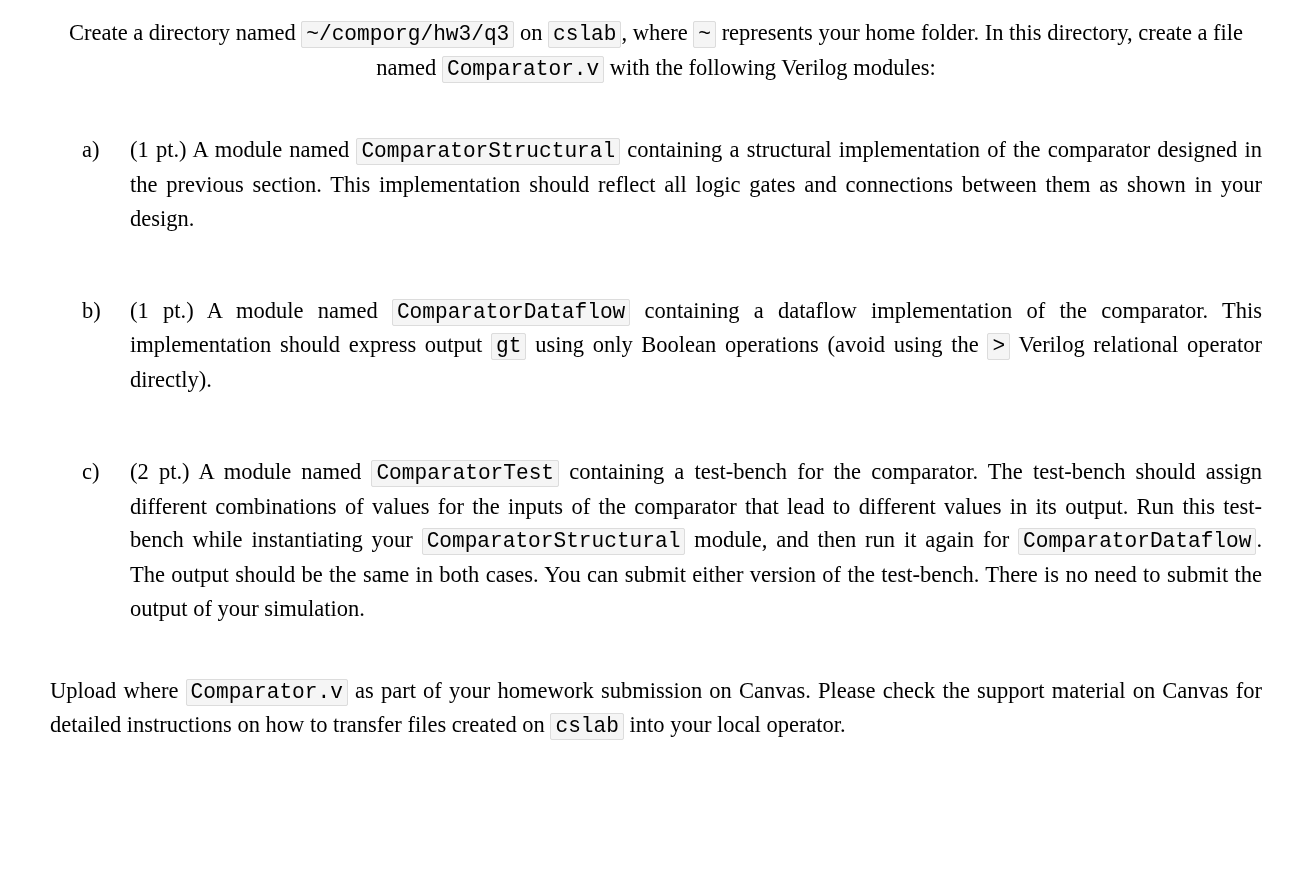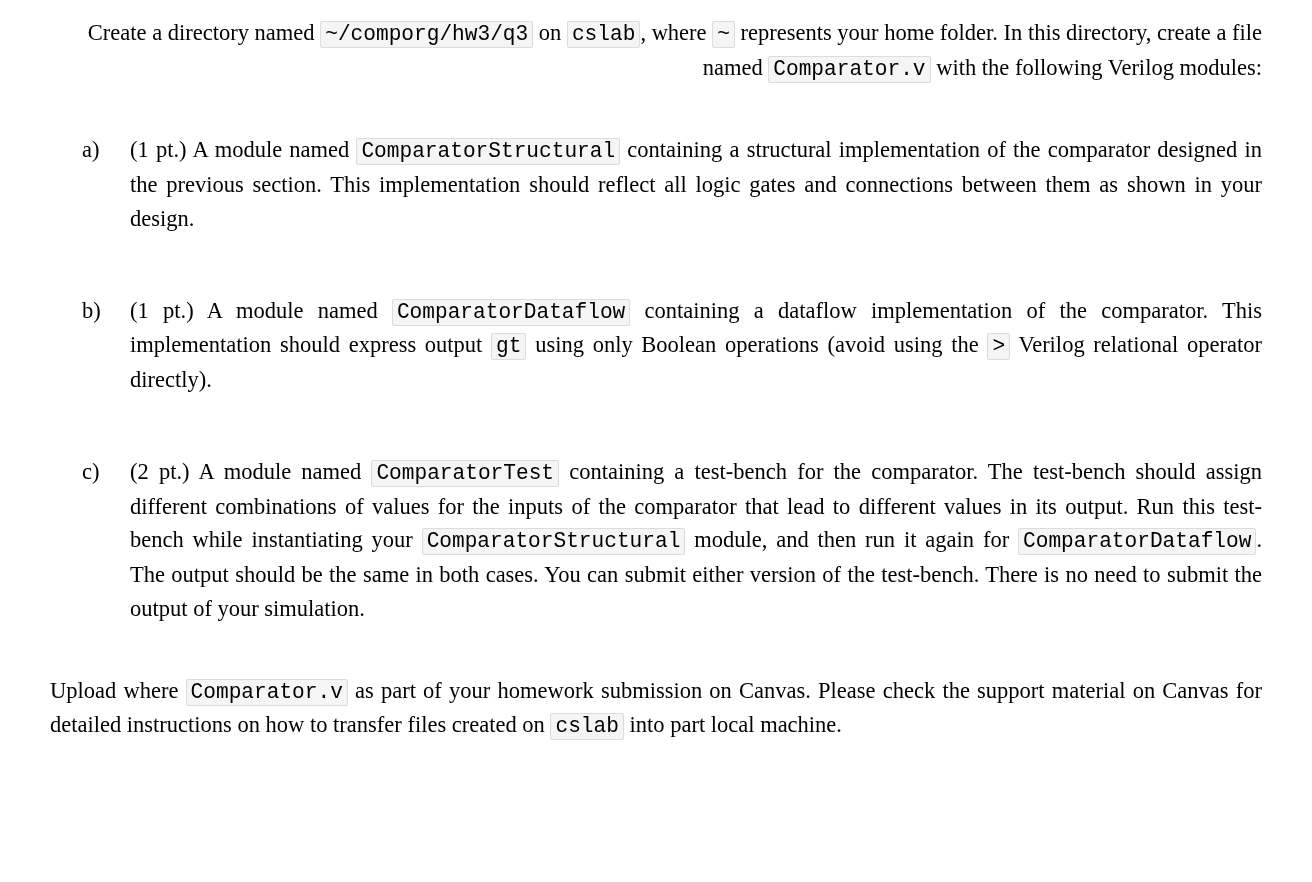--- a/index.html
+++ b/index.html
@@ -7,21 +7,21 @@
     width:1312px;
     min-height:882px;
     background:#fff;
     font-family:"Liberation Serif","Nimbus Roman","Times New Roman",Times,serif;
     font-size:22.5px;
     line-height:1.5;
     color:#000;
     box-sizing:border-box;
     padding:16px 50px 40px 50px;
   }
-  .intro{text-align:right;margin:0 0 48px 0}
+  .intro{text-align:center;margin:0 0 48px 0}
   .closing{text-align:justify;margin:48px 0 0 0}
   code{
     font-family:"Liberation Mono","DejaVu Sans Mono","Courier New",monospace;
     font-size:.94em;
     background:#f5f5f5;
     border:1px solid #dcdcdc;
     border-radius:2px;
     padding:0 4px 1px 4px;
     white-space:nowrap;
   }
@@ -63,14 +63,14 @@
   </li>
 
   <li>
     <span class="marker">c)</span>
     <span>(2 pt.) A module named </span><code>ComparatorTest</code><span> containing a test-bench for the comparator. The test-bench should assign different combinations of values for the inputs of the comparator that lead to different values in its output. Run this test-bench while instantiating your </span><code>ComparatorStructural</code><span> module, and then run it again for </span><code>ComparatorDataflow</code><span>. The output should be the same in both cases. You can submit either version of the test-bench. There is no need to submit the output of your simulation.</span>
   </li>
 
 </ol>
 
 <p class="closing">
-  <span>Upload where </span><code>Comparator.v</code><span> as part of your homework submission on Canvas. Please check the support material on Canvas for detailed instructions on how to transfer files created on </span><code>cslab</code><span> into part local machine.</span>
+  <span>Upload where </span><code>Comparator.v</code><span> as part of your homework submission on Canvas. Please check the support material on Canvas for detailed instructions on how to transfer files created on </span><code>cslab</code><span> into your local operator.</span>
 </p>
 
 </body></html>

